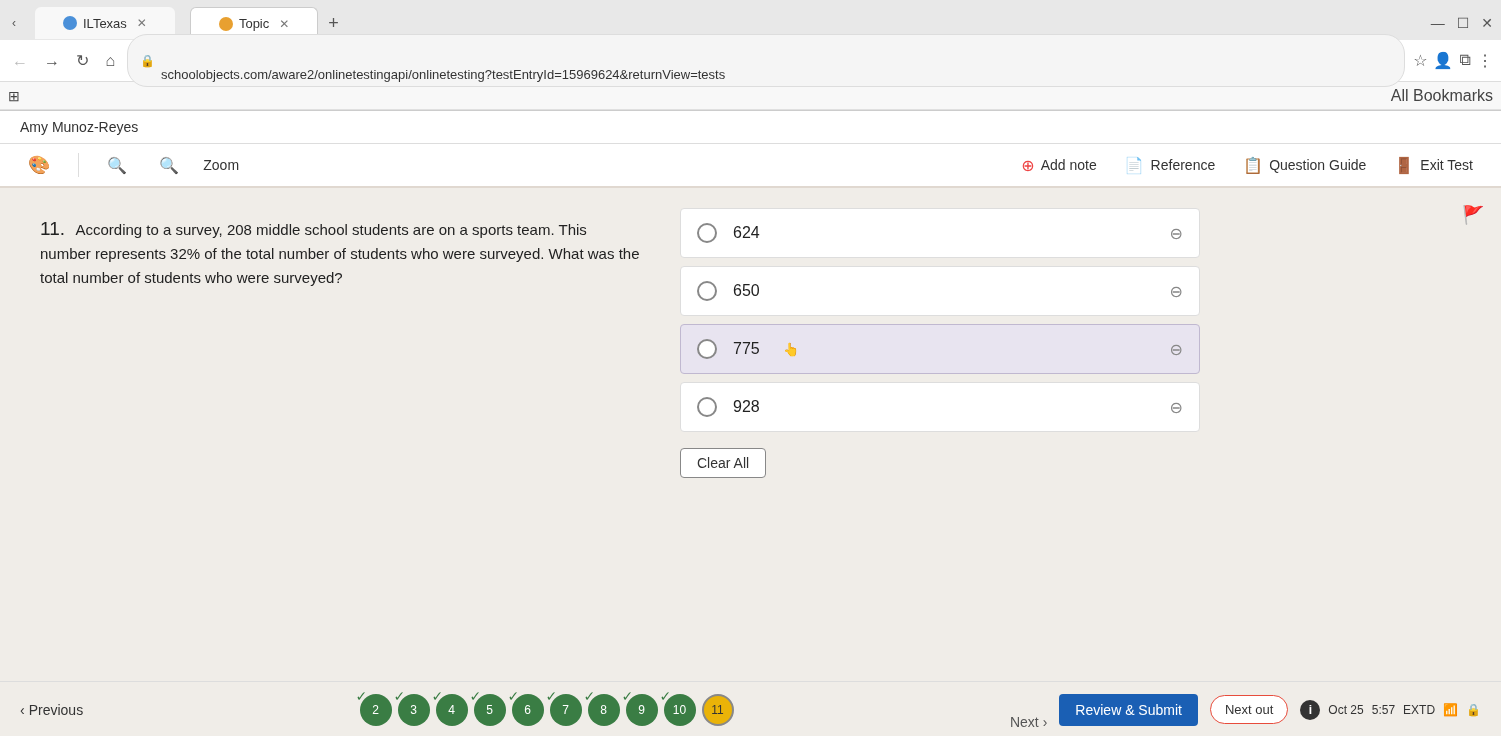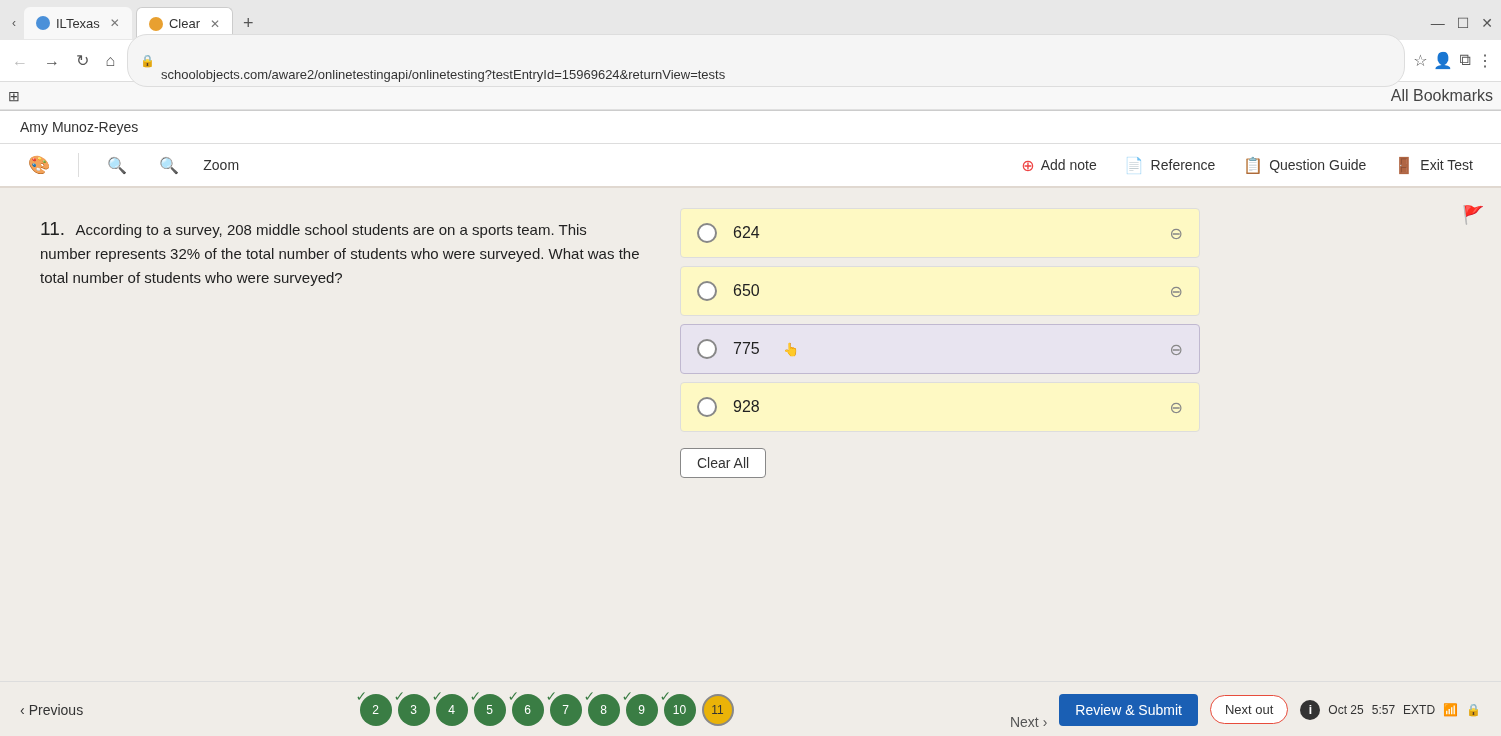--- a/index.html
+++ b/index.html
@@ -17,26 +17,27 @@
       padding: 6px 8px 0 8px;
       height: 40px;
       gap: 4px;
     }
     .tab-arrow { color: #555; font-size: 12px; padding: 0 4px; cursor: pointer; }
     .tab {
       display: flex;
       align-items: center;
       background: #f8f8f8;
       border-radius: 6px 6px 0 0;
-      padding: 6px 12px;
+      padding: 6px 28px;
       font-size: 13px;
       color: #333;
       gap: 6px;
       height: 32px;
       cursor: pointer;
+      margin-left: 11px;
     }
     .tab.active {
       background: #fff;
       border: 1px solid #ccc;
       border-bottom: none;
     }
     .tab-close { color: #777; font-size: 12px; cursor: pointer; margin-left: 4px; }
     .tab-new { color: #555; font-size: 18px; cursor: pointer; padding: 0 6px; }
 
     .nav-bar {
@@ -151,21 +152,21 @@
       display: flex;
       flex-direction: column;
       gap: 8px;
       max-width: 520px;
       margin-top: -10px;
     }
 
     .answer-option {
       display: flex;
       align-items: center;
-      background: #fef9c3;
+      background: #ffffff;
       border: 1px solid #ddd;
       border-radius: 4px;
       padding: 14px 16px;
       gap: 16px;
       cursor: pointer;
       position: relative;
     }
     .answer-option.highlighted {
       background: #e8e4f0;
       border-color: #c0b8d0;
@@ -310,21 +311,21 @@
 
   <div class="tab-bar">
     <span class="tab-arrow">‹</span>
     <div class="tab">
       <span style="width:14px;height:14px;background:#4a90d9;border-radius:50%;display:inline-block;"></span>
       <span>ILTexas</span>
       <span class="tab-close">✕</span>
     </div>
     <div class="tab active">
       <span style="width:14px;height:14px;background:#e8a030;border-radius:50%;display:inline-block;"></span>
-      <span>Clear</span>
+      <span>Topic</span>
       <span class="tab-close">✕</span>
     </div>
     <span class="tab-new">+</span>
     <div style="flex:1"></div>
     <span style="color:#555;font-size:14px;cursor:pointer;">—</span>
     <span style="color:#555;font-size:14px;cursor:pointer;margin-left:8px;">☐</span>
     <span style="color:#555;font-size:14px;cursor:pointer;margin-left:8px;">✕</span>
   </div>
 
   <div class="nav-bar">

